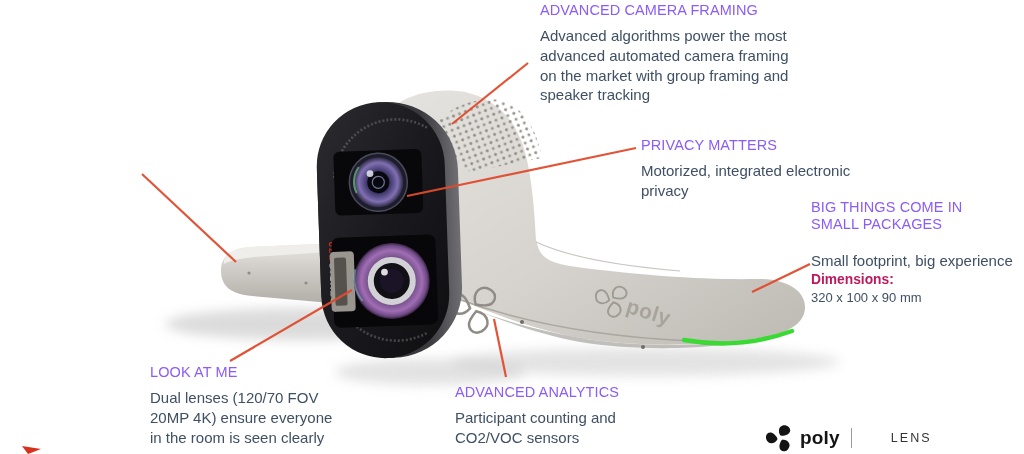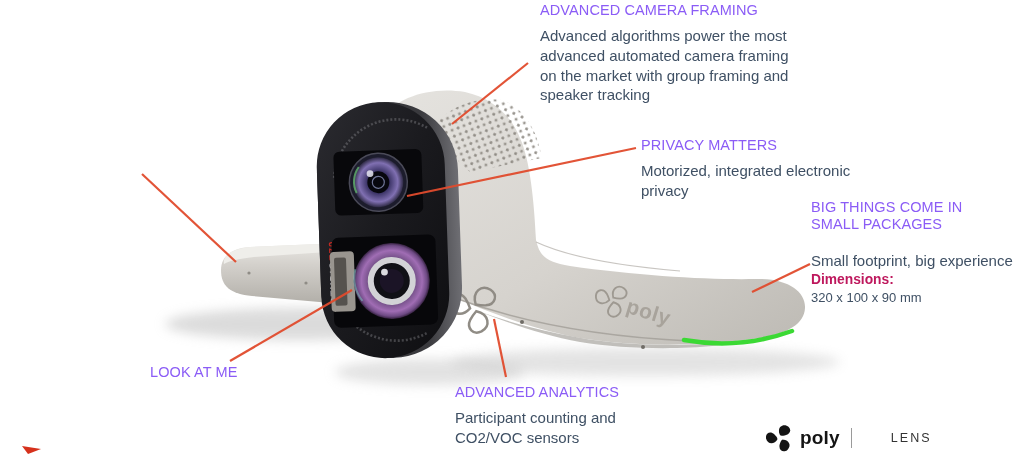--- a/index.html
+++ b/index.html
@@ -175,20 +175,21 @@
 
   <div class="callout" style="left:811px; top:199px; width:212px;">
     <div class="co-h" style="width:170px;">BIG THINGS COME IN SMALL PACKAGES</div>
     <div class="co-b tight">Small footprint, big experience</div>
     <div class="dim-label">Dimensions:</div>
     <div class="dim-line">320 x 100 x 90 mm</div>
   </div>
 
   <div class="callout" style="left:150px; top:364px; width:195px;">
     <div class="co-h">LOOK AT ME</div>
+    <div class="co-b" style="width:188px;">Dual lenses (120/70 FOV 20MP 4K) ensure everyone in the room is seen clearly</div>
   </div>
 
   <div class="callout" style="left:455px; top:384px; width:195px;">
     <div class="co-h">ADVANCED ANALYTICS</div>
     <div class="co-b" style="width:170px;">Participant counting and CO2/VOC sensors</div>
   </div>
 
   <div class="footer-logo">
     <svg width="28" height="28" viewBox="-14 -14 28 28">
       <g fill="#141414">

